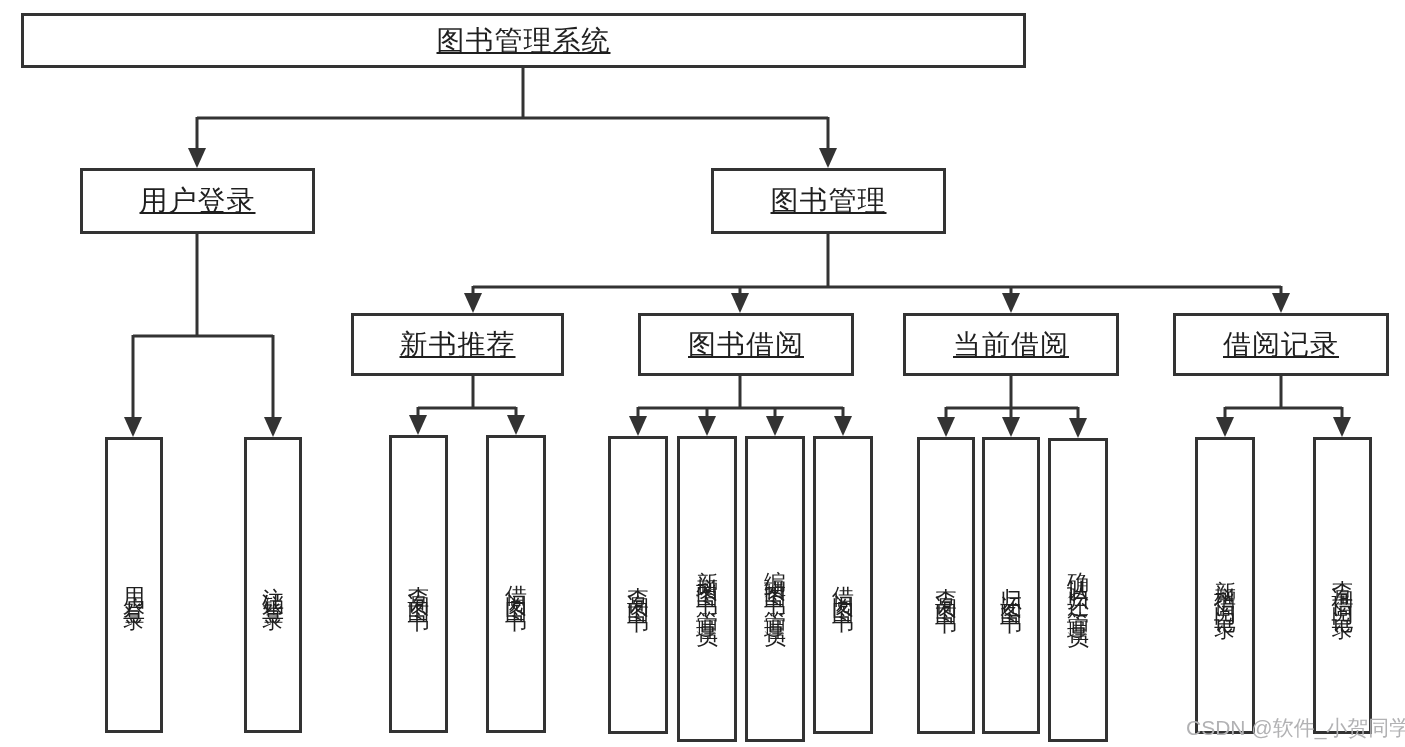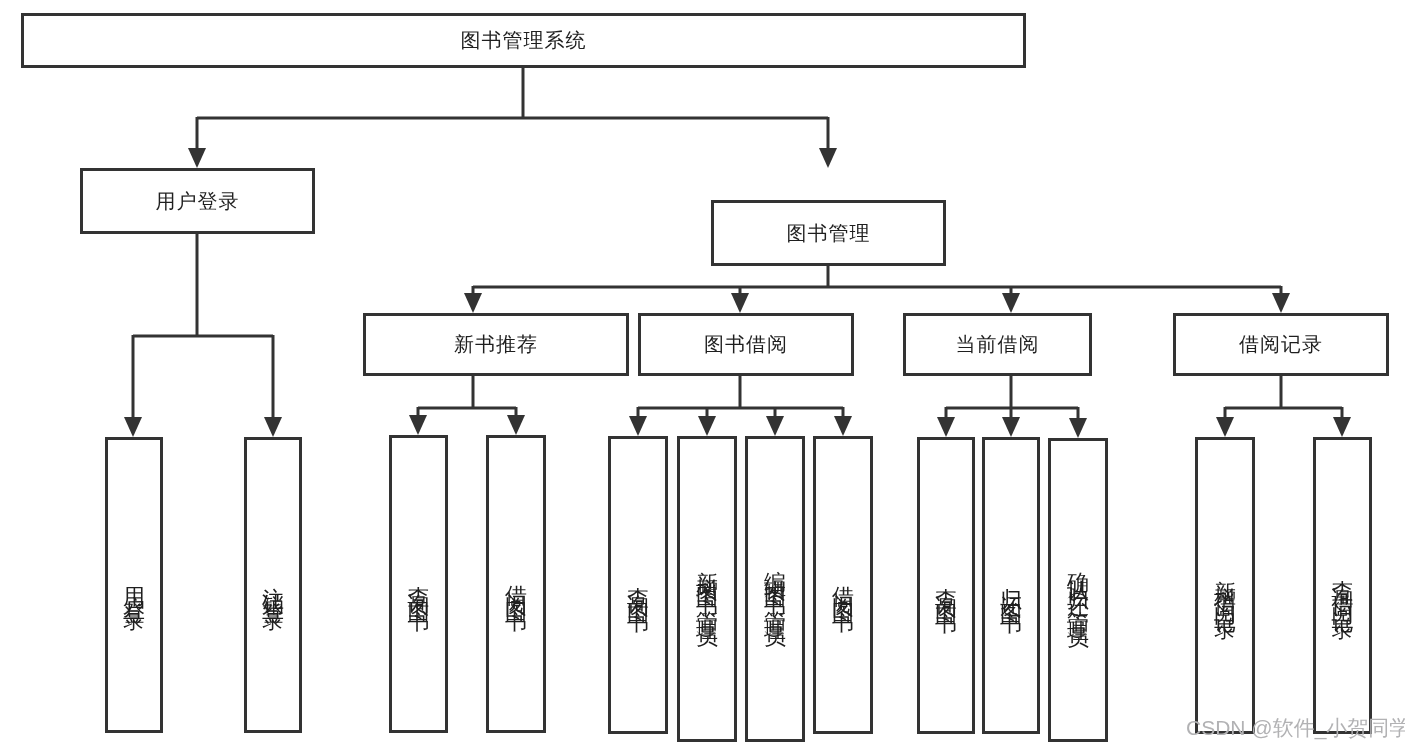--- a/index.html
+++ b/index.html
@@ -26,23 +26,24 @@
     box-sizing: border-box;
     border: 3px solid #333333;
     background: #ffffff;
     display: flex;
     align-items: center;
     justify-content: center;
     color: #1f1f1f;
     z-index: 2;
   }
   .hnode {
-    font-size: 20px;
+    font-size: 28px;
     letter-spacing: 1px;
     white-space: nowrap;
+    text-decoration: underline;
   }
   .vnode .vlabel {
     writing-mode: vertical-rl;
     text-orientation: mixed;
     font-size: 22px;
     letter-spacing: 8px;
     line-height: 1;
     white-space: nowrap;
   }
   .watermark {
@@ -118,25 +119,25 @@
     <line x1="1225" y1="408" x2="1342" y2="408"></line>
     <line x1="1225" y1="407" x2="1225" y2="421"></line>
     <line x1="1342" y1="407" x2="1342" y2="421"></line>
     <polygon points="1216,417 1234,417 1225,437" stroke="none"></polygon>
     <polygon points="1333,417 1351,417 1342,437" stroke="none"></polygon>
   </svg>
 
   <div class="node hnode" style="left:21px; top:13px; width:1005px; height:55px;">图书管理系统</div>
 
   <div class="node hnode" style="left:80px; top:168px; width:235px; height:66px;">用户登录</div>
-  <div class="node hnode" style="left:711px; top:168px; width:235px; height:66px;margin-top:32px;">图书管理</div>
+  <div class="node hnode" style="left:711px; top:168px; width:235px; height:66px;">图书管理</div>
 
-  <div class="node hnode" style="left:363px; top:313px; width:266px; height:63px;">新书推荐</div>
+  <div class="node hnode" style="left:351px; top:313px; width:213px; height:63px;">新书推荐</div>
   <div class="node hnode" style="left:632px; top:313px; width:216px; height:63px;margin-left:6px;">图书借阅</div>
-  <div class="node hnode" style="left:903px; top:313px; width:189px; height:63px;">当前借阅</div>
+  <div class="node hnode" style="left:903px; top:313px; width:216px; height:63px;">当前借阅</div>
   <div class="node hnode" style="left:1173px; top:313px; width:216px; height:63px;">借阅记录</div>
 
   <div class="node vnode" style="left:105px; top:437px; width:58px; height:296px;">
     <span class="vlabel">用户登录</span>
   </div>
   <div class="node vnode" style="left:244px; top:437px; width:58px; height:296px;">
     <span class="vlabel">注销登录</span>
   </div>
 
   <div class="node vnode" style="left:389px; top:435px; width:59px; height:298px;">

